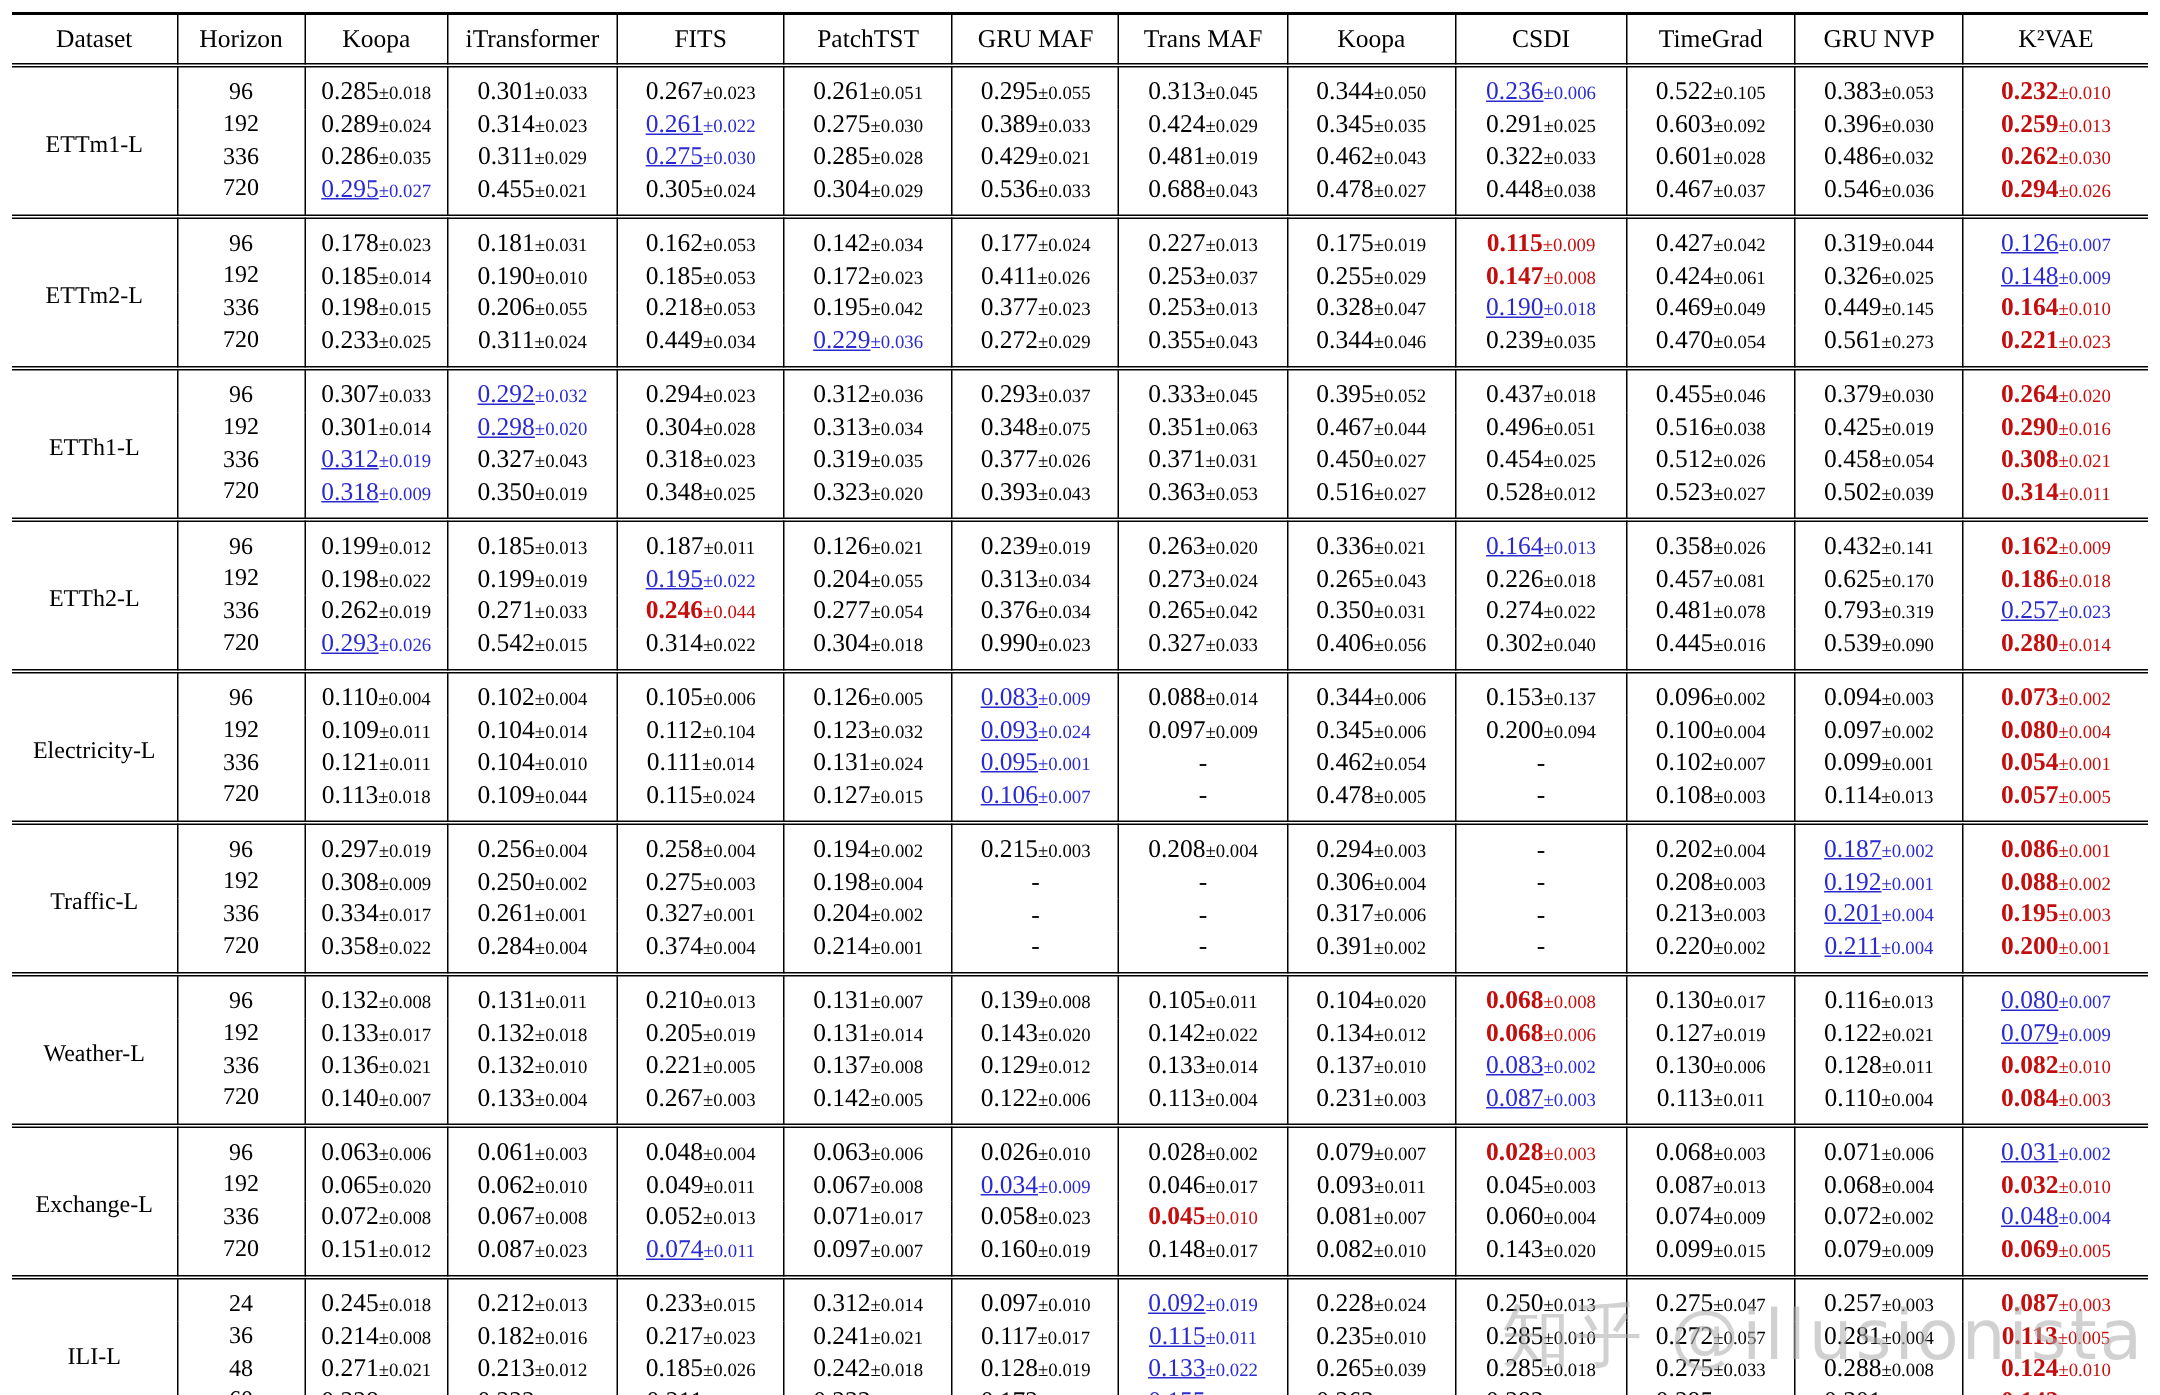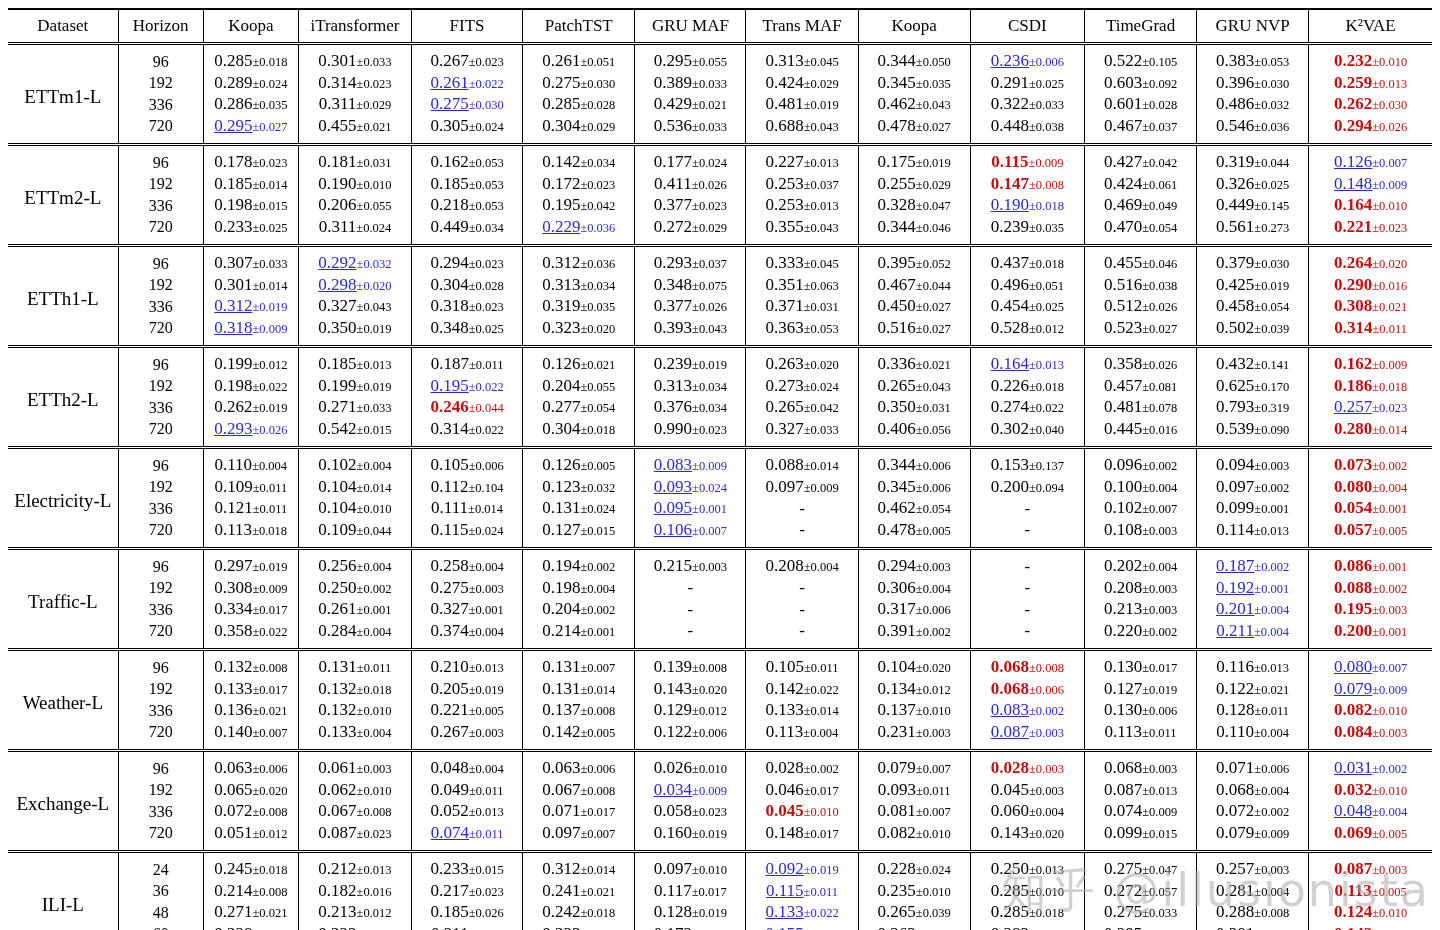--- a/index.html
+++ b/index.html
@@ -39,21 +39,21 @@
     height: 20px;
     padding: 0 1px;
     white-space: nowrap;
     overflow: hidden;
     line-height: 20.5px;
   }
   .bl { border-left: 1px solid #000; }
   tbody tr:first-child td { padding-top: 6px; }
   tbody tr:last-child td { padding-bottom: 6px; }
 
-  .dataset-cell { font-size: 19px; }
+  .dataset-cell { font-size: 16px; }
   .horizon-cell { font-size: 16px; }
 
   .val { font-size: 17px; }
   .err { font-size: 12.5px; }
 
   td.best { color: var(--best-color, #c40e0e); }
   td.best .val { font-weight: bold; }
   td.second { color: var(--second-color, #2a2ad0); }
   td.second .val { text-decoration: underline; }
 
@@ -559,21 +559,21 @@
           <td class="value-cell bl"><span class="val">0.058</span><span class="err">±0.023</span></td>
           <td class="value-cell bl best"><span class="val">0.045</span><span class="err">±0.010</span></td>
           <td class="value-cell bl"><span class="val">0.081</span><span class="err">±0.007</span></td>
           <td class="value-cell bl"><span class="val">0.060</span><span class="err">±0.004</span></td>
           <td class="value-cell bl"><span class="val">0.074</span><span class="err">±0.009</span></td>
           <td class="value-cell bl"><span class="val">0.072</span><span class="err">±0.002</span></td>
           <td class="value-cell bl second"><span class="val">0.048</span><span class="err">±0.004</span></td>
         </tr>
         <tr>
           <td class="horizon-cell bl">720</td>
-          <td class="value-cell bl"><span class="val">0.051</span><span class="err">±0.012</span></td>
+          <td class="value-cell bl"><span class="val">0.151</span><span class="err">±0.012</span></td>
           <td class="value-cell bl"><span class="val">0.087</span><span class="err">±0.023</span></td>
           <td class="value-cell bl second"><span class="val">0.074</span><span class="err">±0.011</span></td>
           <td class="value-cell bl"><span class="val">0.097</span><span class="err">±0.007</span></td>
           <td class="value-cell bl"><span class="val">0.160</span><span class="err">±0.019</span></td>
           <td class="value-cell bl"><span class="val">0.148</span><span class="err">±0.017</span></td>
           <td class="value-cell bl"><span class="val">0.082</span><span class="err">±0.010</span></td>
           <td class="value-cell bl"><span class="val">0.143</span><span class="err">±0.020</span></td>
           <td class="value-cell bl"><span class="val">0.099</span><span class="err">±0.015</span></td>
           <td class="value-cell bl"><span class="val">0.079</span><span class="err">±0.009</span></td>
           <td class="value-cell bl best"><span class="val">0.069</span><span class="err">±0.005</span></td>

